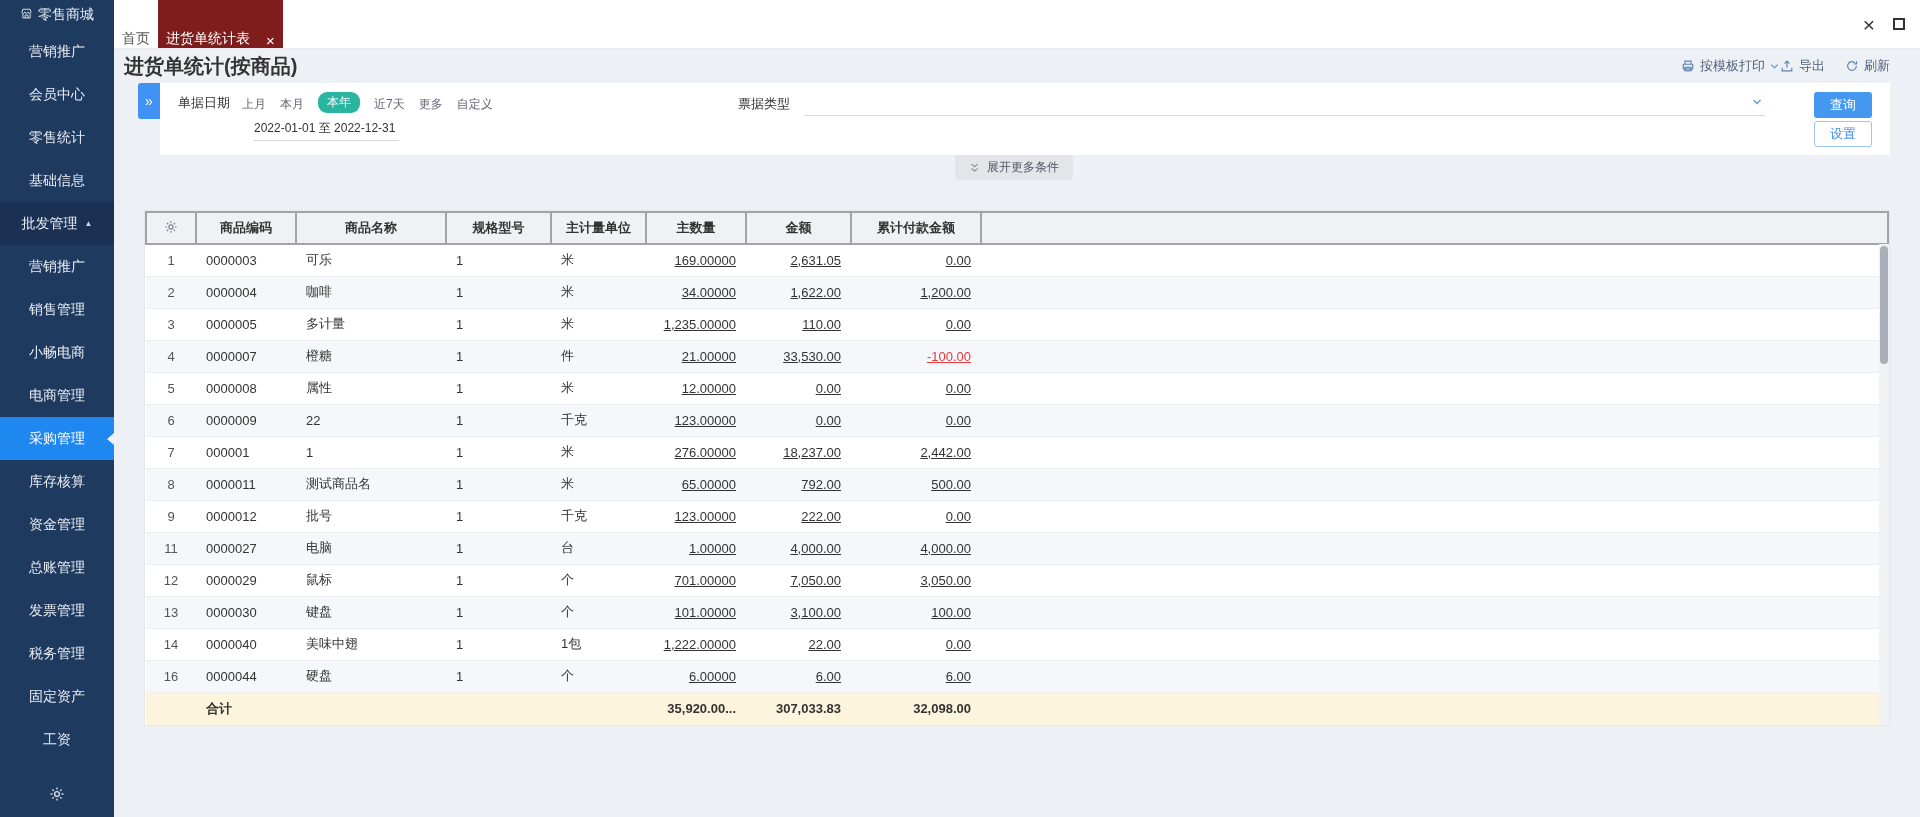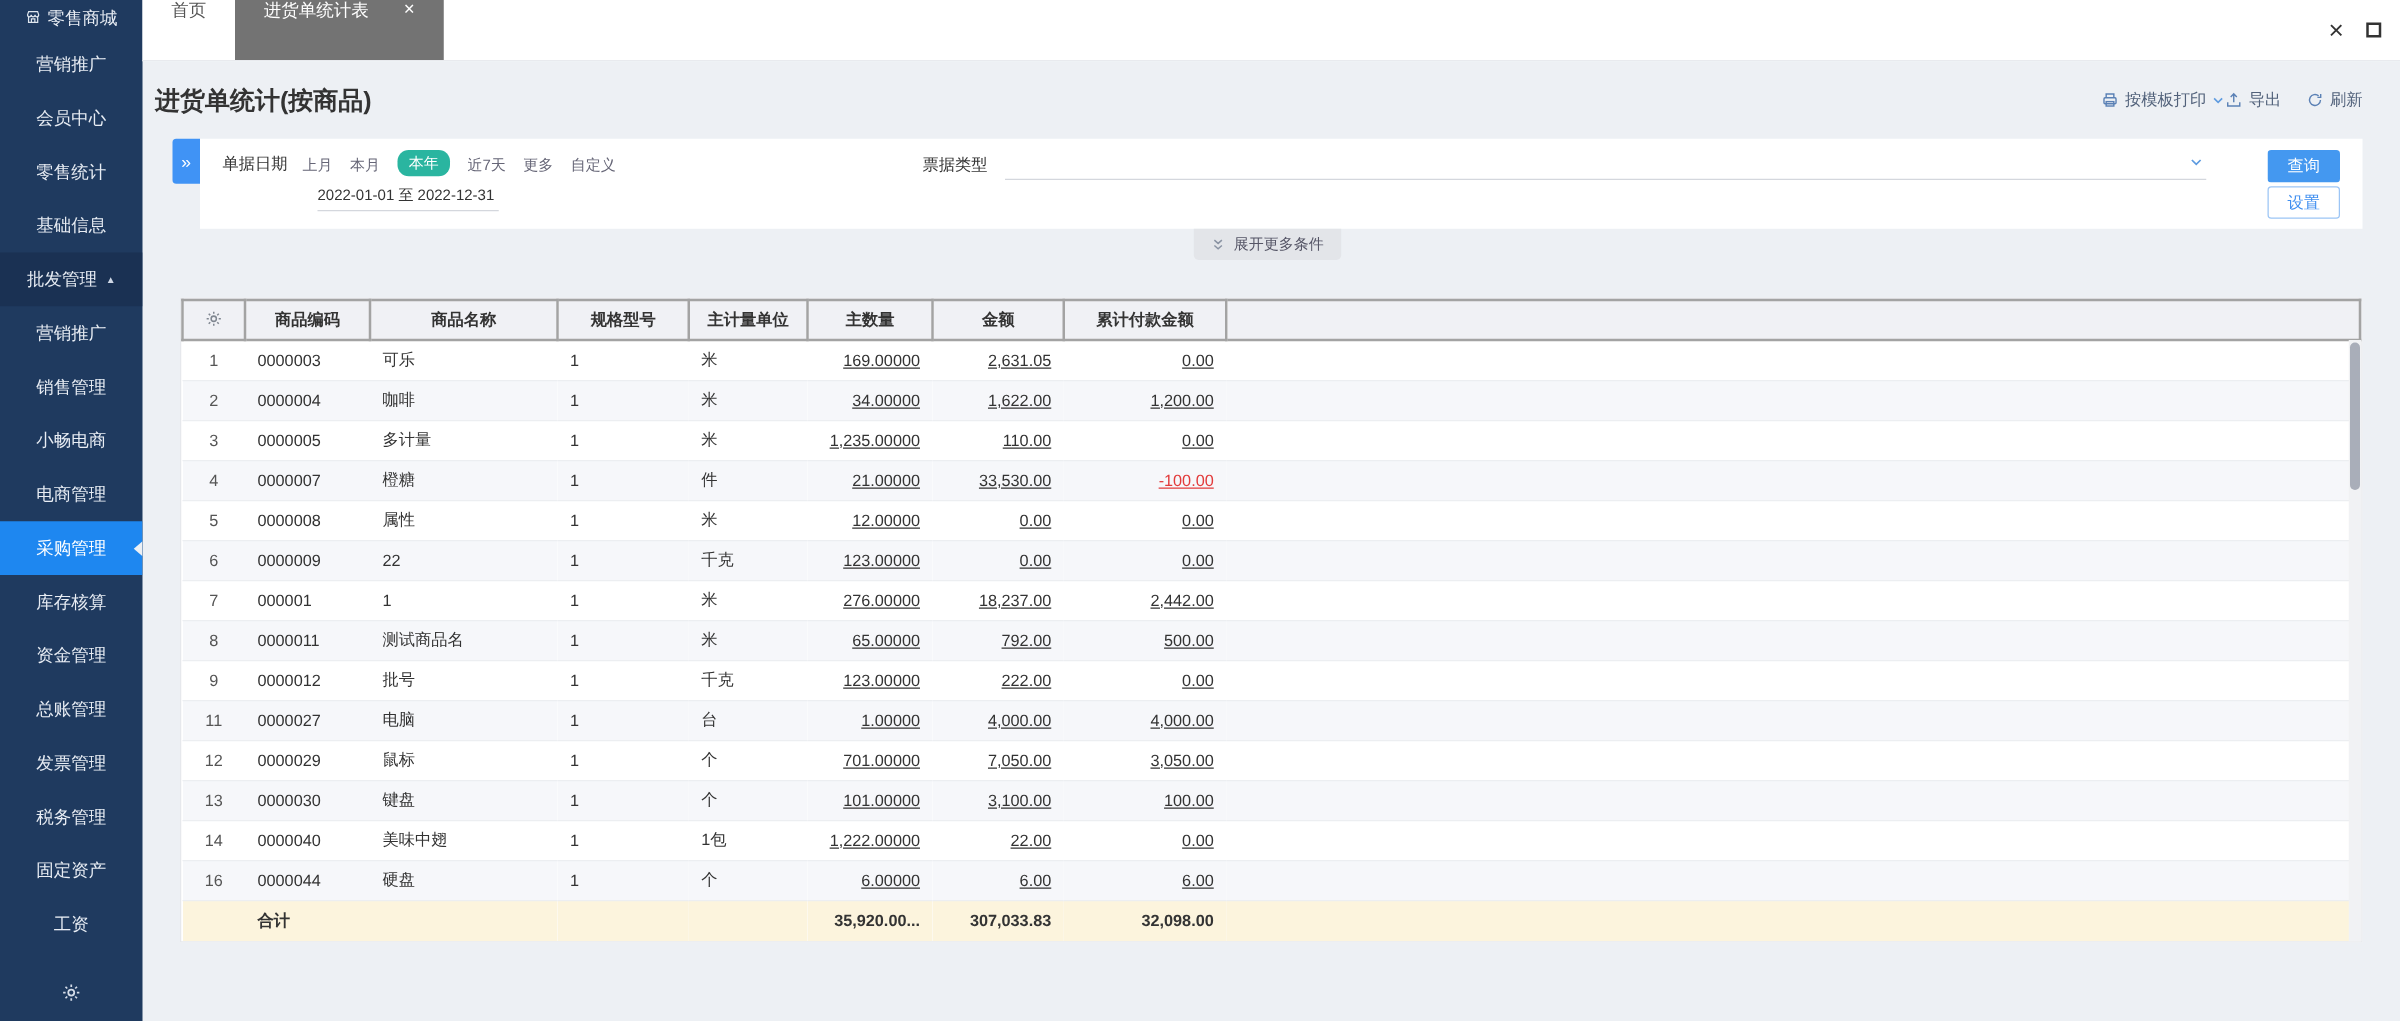--- a/index.html
+++ b/index.html
@@ -14,30 +14,30 @@
   .sb-item.first{height:30px}
   .sb-item.group{background:#1a3153}
   .sb-item.selected{background:#1e87f0;color:#fff}
   .sb-item.selected::after{content:"";position:absolute;right:0;top:50%;margin-top:-6px;border-top:6px solid transparent;border-bottom:6px solid transparent;border-right:7px solid #edf0f4}
   .sb-item .caret{font-size:8px;color:#cfd8e6;margin-left:2px}
   .sb-gear{flex-shrink:0;height:46px;display:flex;align-items:center;justify-content:center;cursor:pointer}
 
   
   .main{flex:1;min-width:0;display:flex;flex-direction:column}
   .tabbar{height:49px;background:#fff;display:flex;align-items:stretch;flex-shrink:0;border-bottom:1px solid #e8eaee}
-  .tab{padding:0 23px;display:flex;align-items:flex-start;font-size:14px;color:#555;cursor:pointer}
-  .tab.active{background:#737373;color:#fff;gap:28px}
+  .tab{padding:0 8px;display:flex;align-items:flex-end;font-size:14px;color:#555;cursor:pointer}
+  .tab.active{background:#7f1d1d;color:#fff;gap:16px}
   .tab-close{font-size:15px;line-height:1;cursor:pointer}
   .win-controls{margin-left:auto;display:flex;align-items:center;gap:18px;padding-right:15px}
   .win-close{font-size:21px;color:#333;cursor:pointer;line-height:1}
   .win-max{width:12px;height:12px;border:2px solid #333;cursor:pointer}
 
   
   .content{flex:1;display:flex;flex-direction:column;min-height:0}
-  .page-header{height:62px;flex-shrink:0;display:flex;align-items:center;padding:0 30px 0 10px}
+  .page-header{height:34px;flex-shrink:0;display:flex;align-items:center;padding:0 30px 0 10px}
   .page-title{font-size:20px;font-weight:bold;color:#333}
   .header-actions{margin-left:auto;display:flex;align-items:center;color:#51617a;font-size:13px}
   .action{display:flex;align-items:center;gap:5px;cursor:pointer}
   .action + .action{margin-left:20px}
   .chev-btn{display:flex;align-items:center;margin-left:4px;cursor:pointer}
 
   
   .filter-block{padding:0 30px 0 24px;flex-shrink:0}
   .filter-row{display:flex;align-items:flex-start}
   .collapse-btn{width:22px;height:36px;background:#4093f5;color:#fff;display:flex;align-items:center;justify-content:center;font-size:14px;border-radius:3px 0 0 3px;cursor:pointer;flex-shrink:0}

